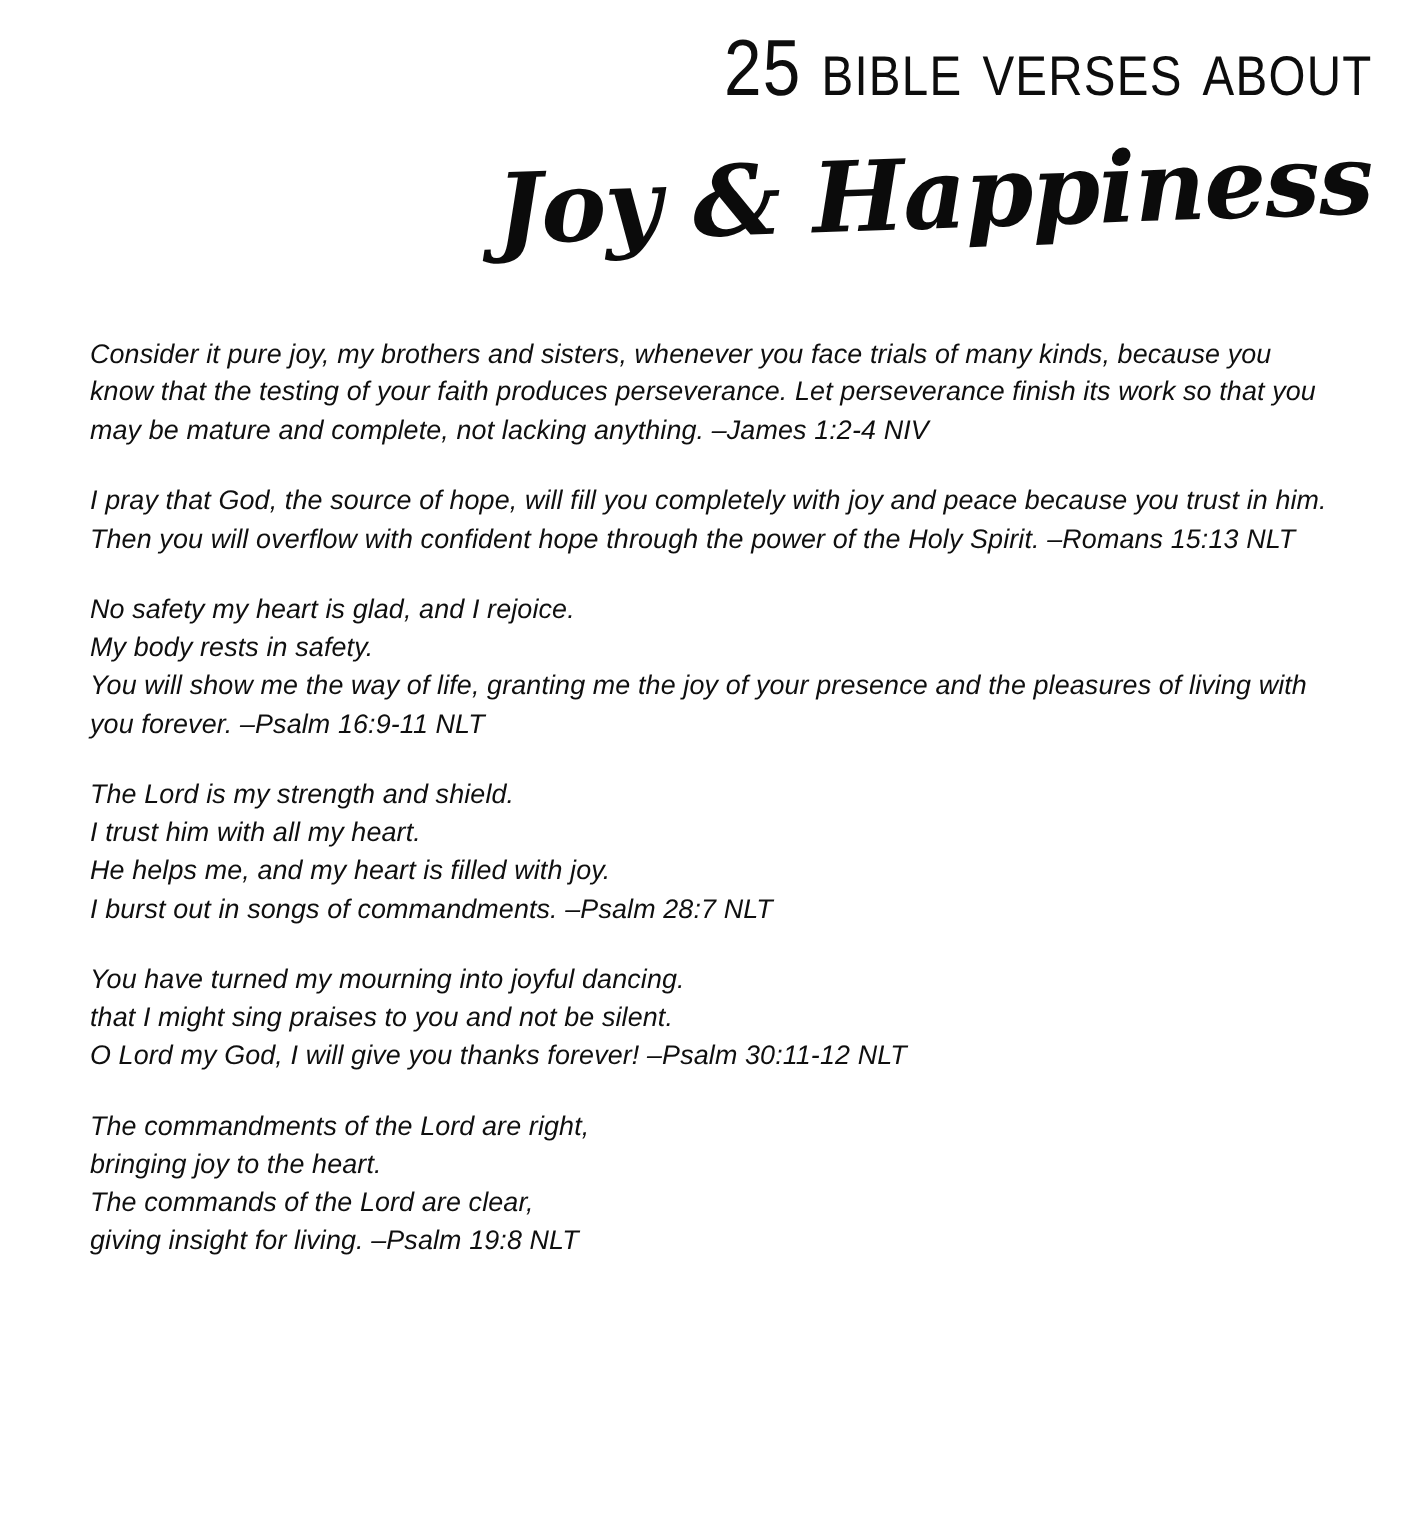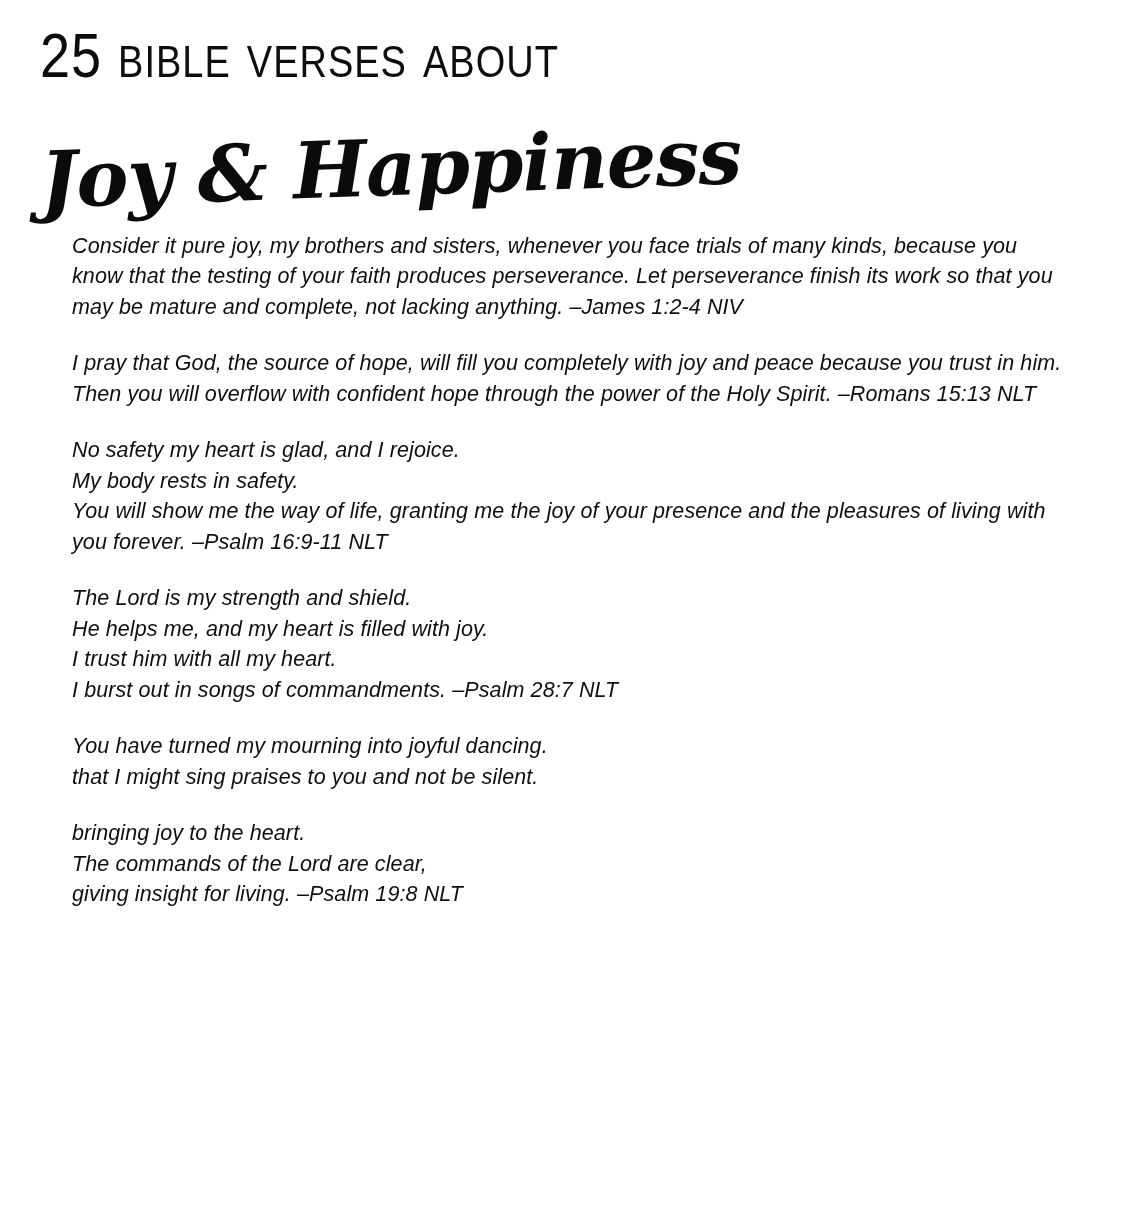--- a/index.html
+++ b/index.html
@@ -18,22 +18,23 @@
     position: relative;
     width: 1138px;
     min-height: 1210px;
     box-sizing: border-box;
     padding: 0;
     background: #ffffff;
   }
 
   
   .header {
-    text-align: left;
+    text-align: right;
     padding-top: 22px;
+    padding-left: 46px;
   }
   .title-main {
     font-family: "Liberation Sans", sans-serif;
     font-size: 54px;
     line-height: 1.05;
     letter-spacing: 1px;
     font-weight: 400;
     text-transform: lowercase;
     font-variant: small-caps;
     color: #0d0d0d;
@@ -51,21 +52,21 @@
     color: #0b0b0b;
     margin: 44px auto 0 auto;
     letter-spacing: -1px;
     transform: rotate(-2deg);
     padding: 0 40px;
   }
 
   
   .content {
     padding: 0 72px 40px 72px;
-    margin-top: 30px;
+    margin-top: 67px;
   }
   .verse {
     font-family: "Liberation Sans", sans-serif;
     font-style: italic;
     font-size: 21.5px;
     line-height: 1.42;
     color: #0f0f0f;
     margin: 0 0 26px 0;
     max-width: 1000px;
     letter-spacing: 0.1px;
@@ -95,30 +96,32 @@
     </p>
 
     <p class="verse">
       <span class="line">No safety my heart is glad, and I rejoice.</span>
       <span class="line">My body rests in safety.</span>
       <span class="line">You will show me the way of life, granting me the joy of your presence and the pleasures of living with you forever. –Psalm 16:9-11 NLT</span>
     </p>
 
     <p class="verse">
       <span class="line">The Lord is my strength and shield.</span>
+      <span class="line">I trust him with all my heart.</span>
       <span class="line">He helps me, and my heart is filled with joy.</span>
-      <span class="line">I trust him with all my heart.</span>
       <span class="line">I burst out in songs of commandments. –Psalm 28:7 NLT</span>
     </p>
 
     <p class="verse">
       <span class="line">You have turned my mourning into joyful dancing.</span>
       <span class="line">that I might sing praises to you and not be silent.</span>
+      <span class="line">O Lord my God, I will give you thanks forever! –Psalm 30:11-12 NLT</span>
     </p>
 
     <p class="verse">
+      <span class="line">The commandments of the Lord are right,</span>
       <span class="line">bringing joy to the heart.</span>
       <span class="line">The commands of the Lord are clear,</span>
       <span class="line">giving insight for living. –Psalm 19:8 NLT</span>
     </p>
 
   </div>
 </div>
 
 </body></html>

